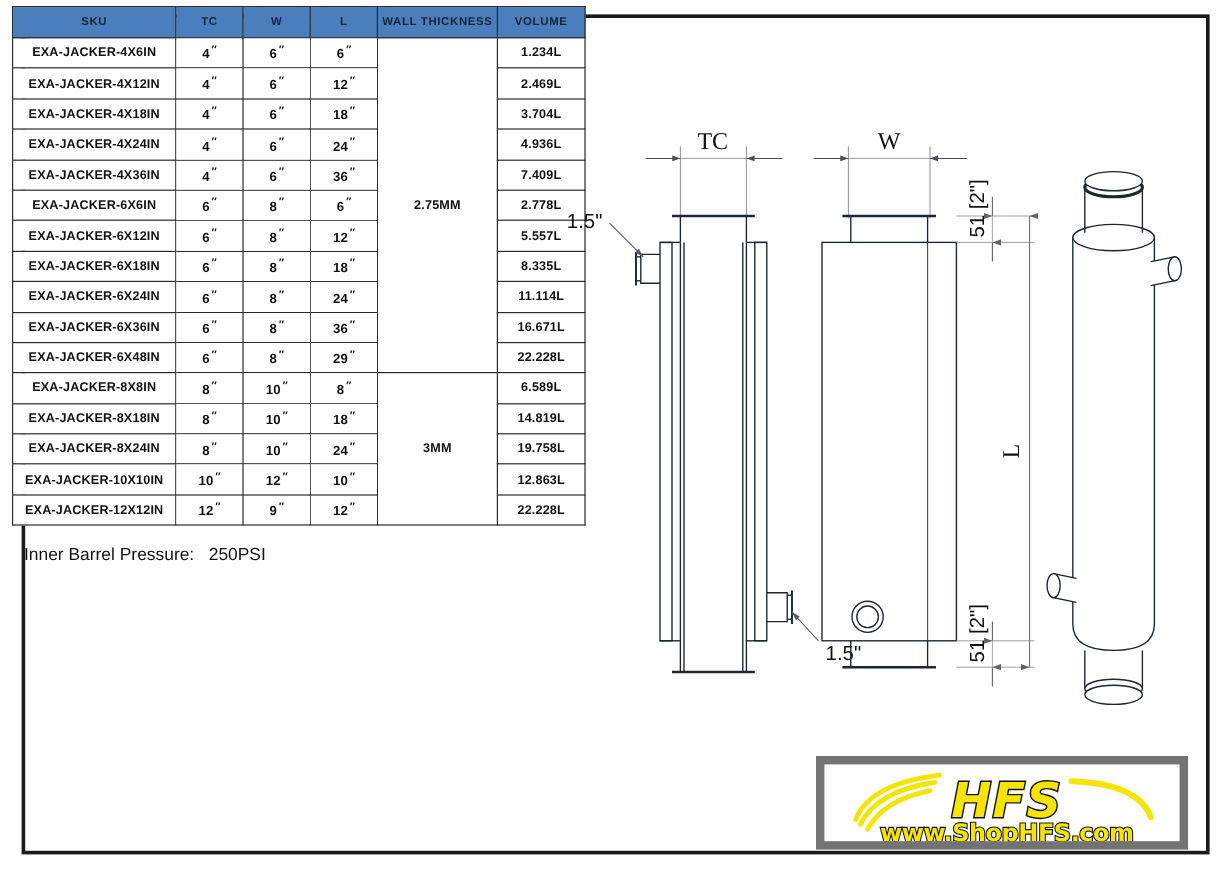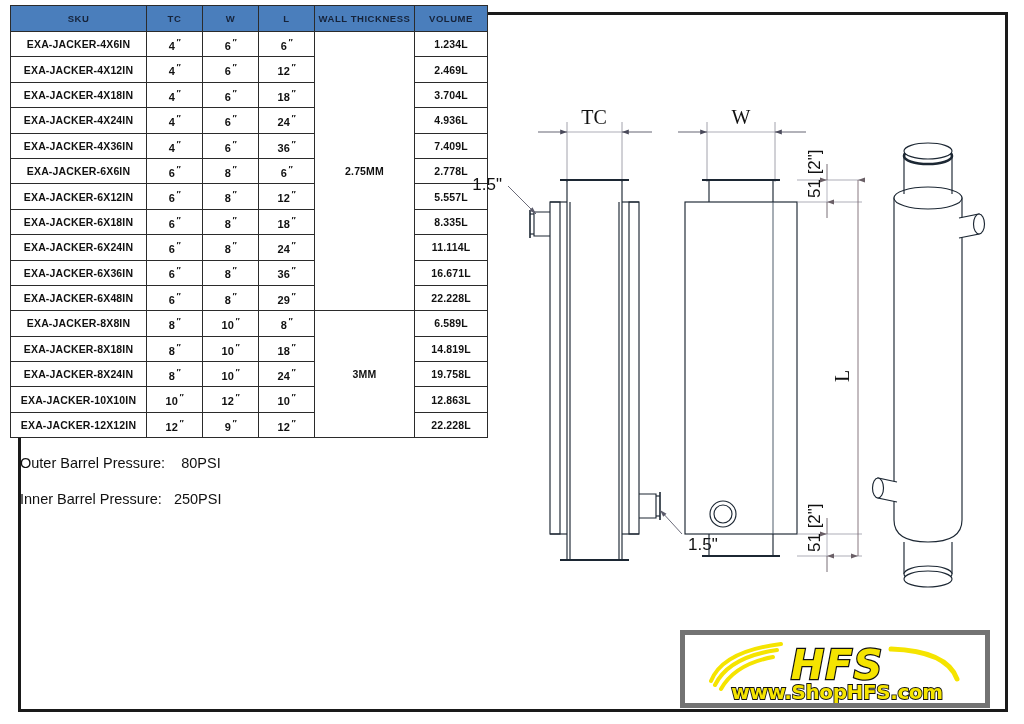--- a/index.html
+++ b/index.html
@@ -100,21 +100,21 @@
     left: 470px; top: 90px;
     width: 540px; height: 510px;
   }
   #drawing svg { display: block; }
 
   
   #logo-box {
     position: absolute;
     left: 680px; top: 630px;
     width: 310px; height: 78px;
-    border: 5px solid #737373;
+    border: 7px solid #737373;
     background: #ffffff;
     overflow: hidden;
   }
   #logo-box svg { display: block; }
 </style>
 </head>
 <body>
 
 <div id="page">
   <div id="frame"></div>
@@ -252,21 +252,20 @@
             <td class="dim"><span class="num">12</span><span class="inmark">″</span></td>
             <td class="dim"><span class="num">9</span><span class="inmark">″</span></td>
             <td class="dim"><span class="num">12</span><span class="inmark">″</span></td>
             <td class="">22.228L</td>
           </tr>
         </tbody>
     </table>
   </div>
 
   <div id="notes">
-    <div class="note-line">Outer Barrel Pressure:    80PSI</div>
     <div class="note-line">Inner Barrel Pressure:   250PSI</div>
   </div>
 
   <div id="drawing">
     <svg width="540" height="510" viewBox="0 0 540 510" xmlns="http://www.w3.org/2000/svg">
       <defs>
         <marker id="arrL" markerWidth="9" markerHeight="7" refX="8" refY="3.5" orient="auto">
           <polygon points="8,3.5 0,0.6 0,6.4" fill="#4a4a5a"></polygon>
         </marker>
         <marker id="arrR" markerWidth="9" markerHeight="7" refX="1" refY="3.5" orient="auto">

